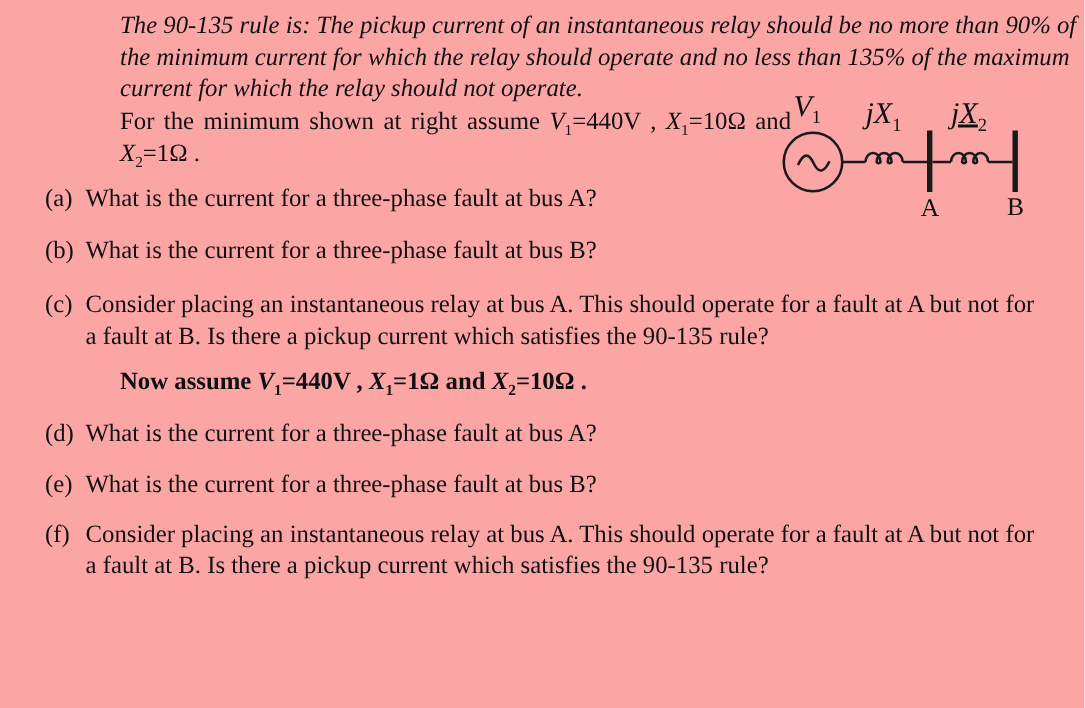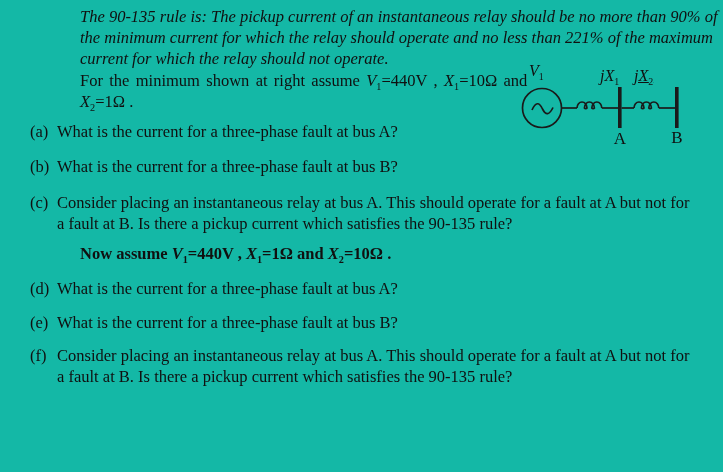--- a/index.html
+++ b/index.html
@@ -1,46 +1,46 @@
 <!DOCTYPE html>
 <html><head>
 <meta charset="utf-8">
 <style>
   html,body{margin:0;padding:0;background:#ffffff;}
   .page{
     position:relative;
     width:723px;height:472px;
-    background:#14b8a6;
+    background:#fca5a5;
     color:#101010;
     font-family:"Liberation Serif","DejaVu Serif",serif;
     font-size:16.5px;
     line-height:21px;
     overflow:hidden;
   }
   .abs{position:absolute;}
   .italic{font-style:italic;}
   .mvar{font-style:italic;}
   sub{font-size:0.62em;line-height:0;}
   .tline{white-space:nowrap;}
   .q{display:flex;align-items:flex-start;}
   .q .ql{flex:0 0 27px;white-space:nowrap;}
   .stretch{word-spacing:2.2px;}
-  .dlabel{position:absolute;font-size:16px;line-height:18px;white-space:nowrap;}
+  .dlabel{position:absolute;font-size:20px;line-height:18px;white-space:nowrap;}
   .buslabel{position:absolute;font-size:17px;line-height:18px;text-align:center;width:16px;}
   svg .wire{stroke:#1a1a1a;stroke-width:1.7;fill:none;}
   svg .bus{fill:#1a1a1a;}
 </style>
 </head>
 <body>
 
 <div class="page">
 
   <div class="abs italic" style="left:80px;top:6px;">
     <div class="tline">The 90-135 rule is: The pickup current of an instantaneous relay should be no more than 90% of</div>
-    <div class="tline">the minimum current for which the relay should operate and no less than 221% of the maximum</div>
+    <div class="tline">the minimum current for which the relay should operate and no less than 135% of the maximum</div>
     <div class="tline">current for which the relay should not operate.</div>
   </div>
 
   <div class="abs" style="left:80px;top:70px;">
     <div class="tline stretch"><span>For the minimum shown at right assume </span><span class="mvar">V</span><sub>1</sub><span>=440V , </span><span class="mvar">X</span><sub>1</sub><span>=10Ω and</span></div>
     <div class="tline"><span class="mvar">X</span><sub>2</sub><span>=1Ω .</span></div>
   </div>
 
   <div class="abs q" style="left:30px;top:121px;">
     <span class="ql">(a)</span>
@@ -102,18 +102,18 @@
 
     <path d="M621.6,108 L634,108" class="wire"></path>
 
     <path d="M634,108 a5,6 0 0 1 10,0 a1.6,1.8 0 0 1 -2.6,0 a5,6 0 0 1 10,0 a1.6,1.8 0 0 1 -2.6,0 a5,6 0 0 1 10,0" class="wire"></path>
     <path d="M658.8,108 L675,108" class="wire"></path>
 
     <rect x="675" y="87" width="3.6" height="41" class="bus"></rect>
   </svg>
 
   <div class="dlabel" style="left:529px;top:62px;"><span class="mvar">V</span><sub>1</sub></div>
-  <div class="dlabel" style="left:600px;top:67px;"><span class="mvar">jX</span><sub>1</sub></div>
+  <div class="dlabel" style="left:577px;top:67px;"><span class="mvar">jX</span><sub>1</sub></div>
   <div class="dlabel" style="left:634px;top:67px;text-decoration:underline;"><span class="mvar">jX</span><sub>2</sub></div>
   <div class="buslabel" style="left:612px;top:130px;">A</div>
   <div class="buslabel" style="left:669px;top:129px;">B</div>
 
 </div>
 
 </body></html>

